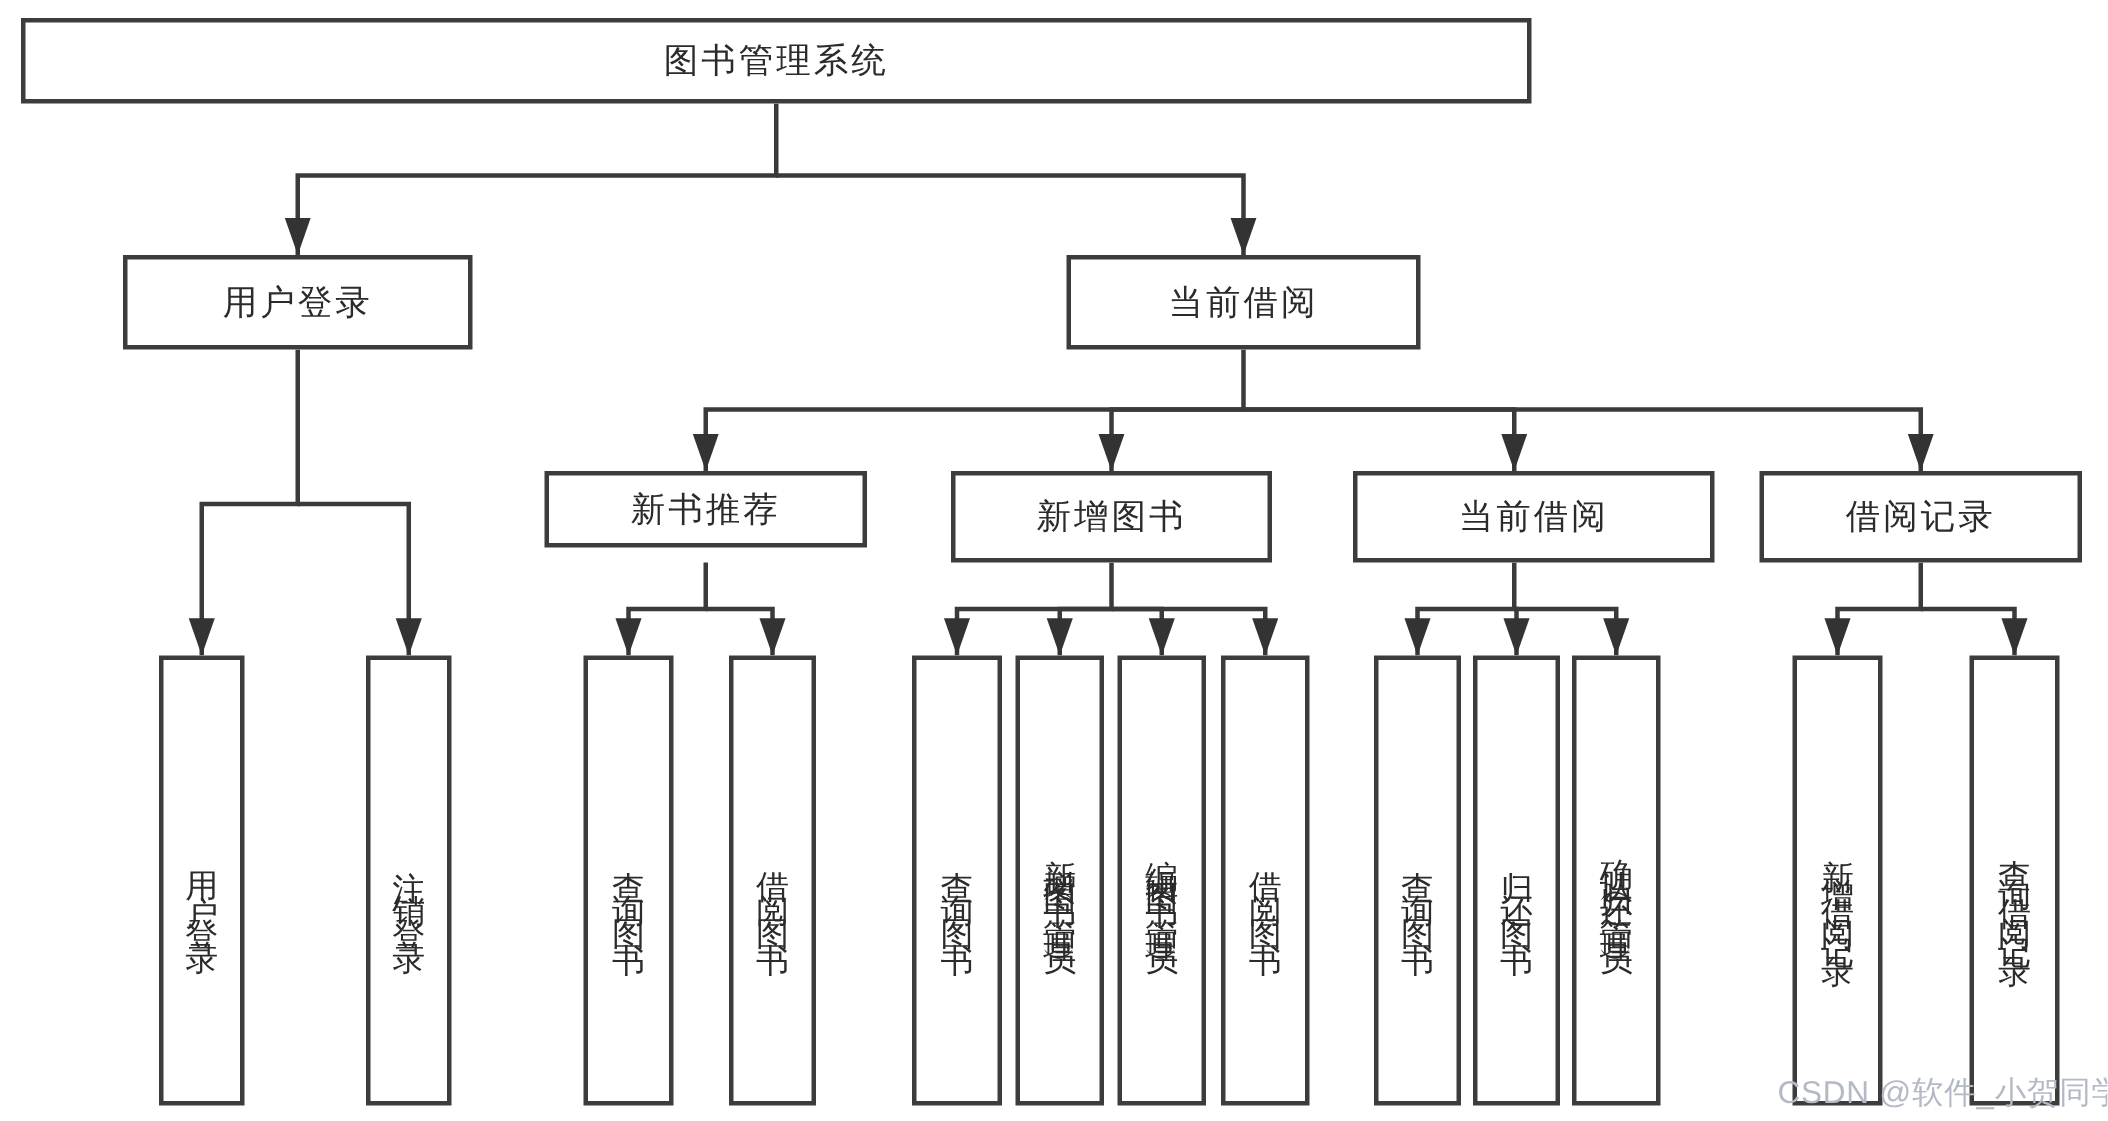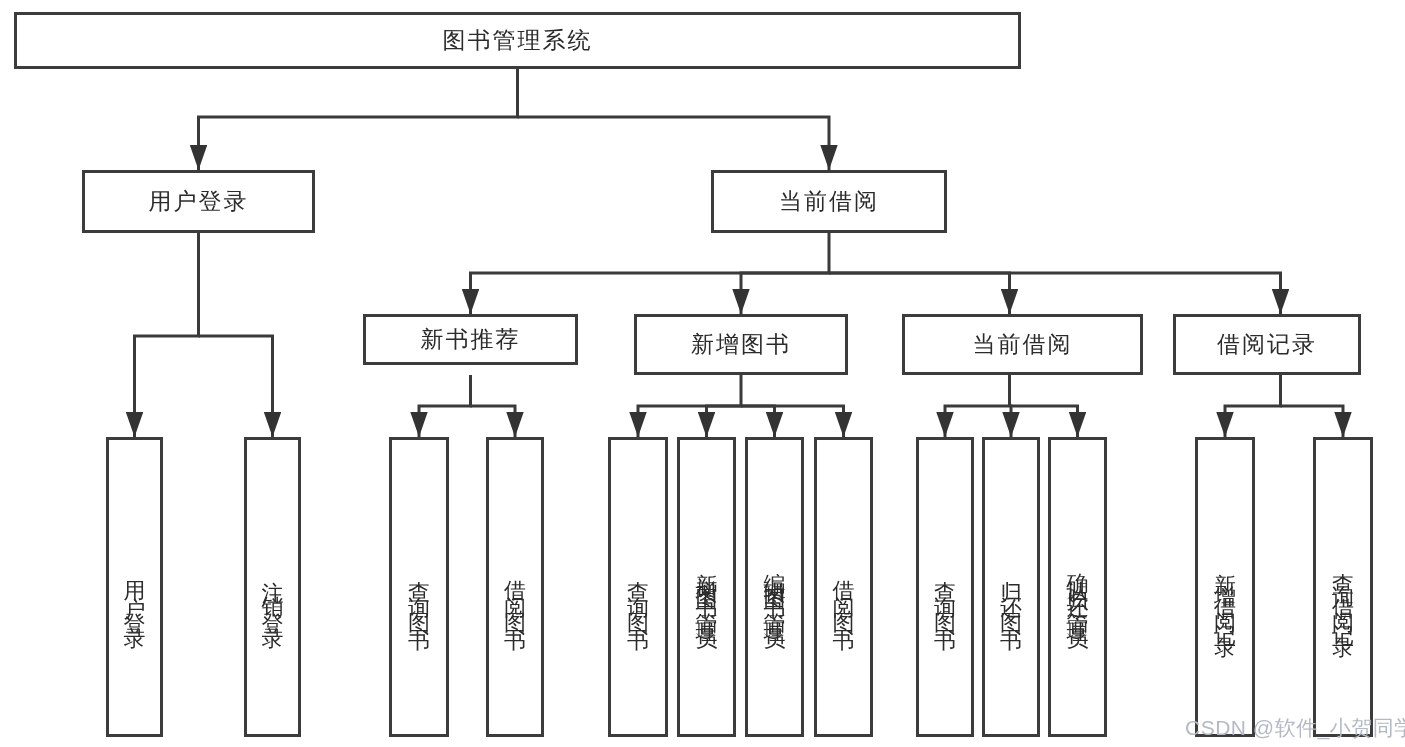--- a/index.html
+++ b/index.html
@@ -91,21 +91,21 @@
   </svg>
 
   <div class="box h" style="left:14px;top:12px;width:1007px;height:57px;">图书管理系统</div>
 
   <div class="box h" style="left:82px;top:170px;width:233px;height:63px;">用户登录</div>
   <div class="box h" style="left:711px;top:170px;width:236px;height:63px;">当前借阅</div>
 
   <div class="box h" style="left:363px;top:314px;width:215px;height:51px;">新书推荐</div>
   <div class="box h" style="left:634px;top:314px;width:214px;height:61px;">新增图书</div>
   <div class="box h" style="left:902px;top:314px;width:241px;height:61px;">当前借阅</div>
-  <div class="box h" style="left:1173px;top:314px;width:188px;height:61px;">借阅记录</div>
+  <div class="box h" style="left:1173px;top:314px;width:215px;height:61px;">借阅记录</div>
 
   <div class="box v ls-s" style="left:106px;top:437px;width:57px;height:300px;">用户登录</div>
   <div class="box v ls-s" style="left:244px;top:437px;width:57px;height:300px;">注销登录</div>
 
   <div class="box v ls-s" style="left:389px;top:437px;width:60px;height:300px;">查询图书</div>
   <div class="box v ls-s" style="left:486px;top:437px;width:58px;height:300px;">借阅图书</div>
 
   <div class="box v ls-s" style="left:608px;top:437px;width:60px;height:300px;">查询图书</div>
   <div class="box v ls-l" style="left:677px;top:437px;width:59px;height:300px;">新增图书（管理员）</div>
   <div class="box v ls-l" style="left:745px;top:437px;width:59px;height:300px;">编辑图书（管理员）</div>

